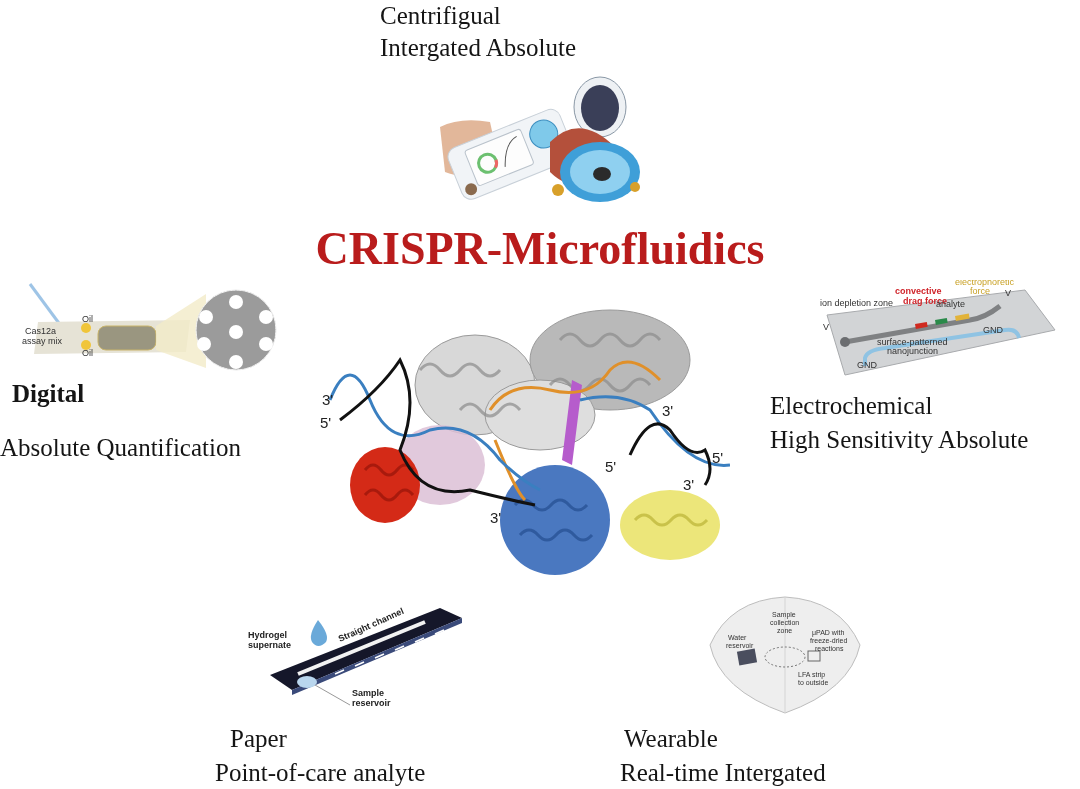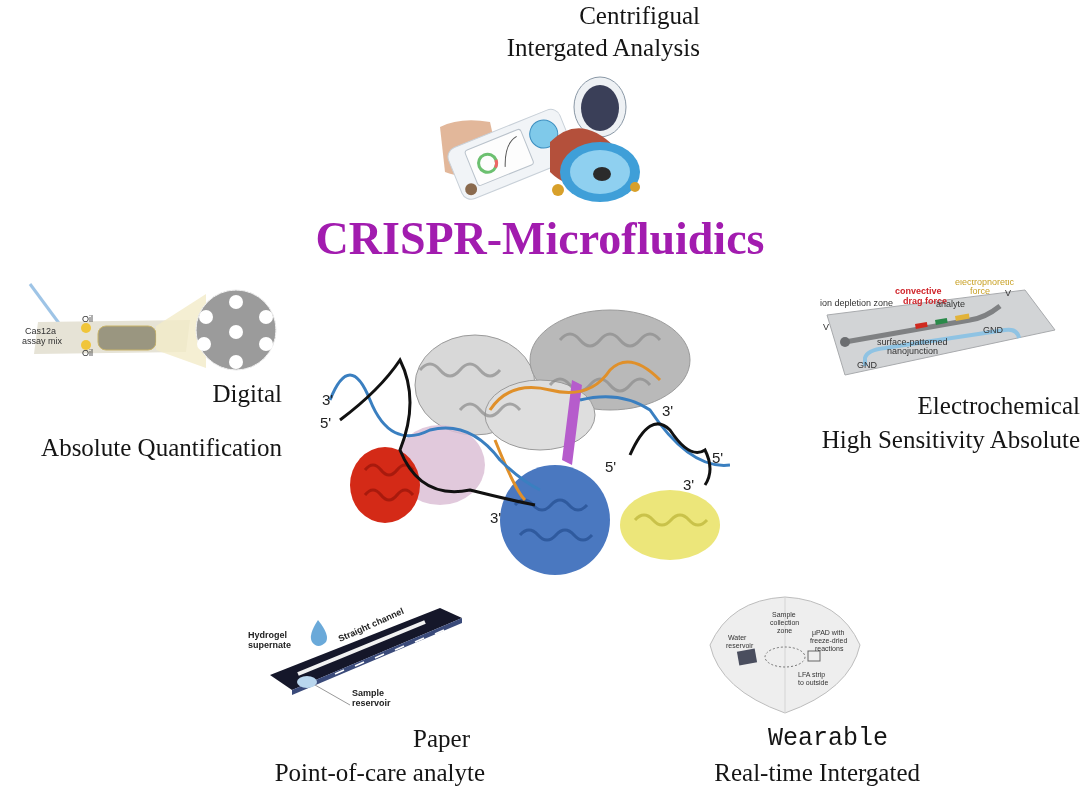--- a/index.html
+++ b/index.html
@@ -1,30 +1,30 @@
 <!DOCTYPE html>
 <html><head>
 <meta charset="utf-8">
 <style>
   html, body { margin:0; padding:0; background:#ffffff; }
   body { width:1080px; height:789px; position:relative; overflow:hidden; font-family:"Liberation Serif", serif; color:#111; }
   .abs { position:absolute; }
-  .cap { position:absolute; text-align:right; font-family:"Liberation Serif", serif; font-size:25px; line-height:32px; color:#151515; white-space:nowrap; }
-  .title { position:absolute; left:0; width:1080px; top:212px; text-align:center; font-family:"Liberation Serif", serif; font-weight:bold; font-size:46px; color:#a21caf; letter-spacing:0px; }
+  .cap { position:absolute; text-align:left; font-family:"Liberation Serif", serif; font-size:25px; line-height:32px; color:#151515; white-space:nowrap; }
+  .title { position:absolute; left:0; width:1080px; top:222px; text-align:center; font-family:"Liberation Serif", serif; font-weight:bold; font-size:46px; color:#b91c1c; letter-spacing:0px; }
   .tiny { font-family:"Liberation Sans", sans-serif; font-size:9px; fill:#333; }
   .tinyb { font-family:"Liberation Sans", sans-serif; font-size:9px; font-weight:bold; fill:#222; }
   .lbl { font-family:"Liberation Sans", sans-serif; font-size:15px; fill:#222; }
 </style>
 </head>
 <body>
 
 <div class="title">CRISPR-Microfluidics</div>
 
 <div class="cap" style="left:380px; top:0px; width:320px;">Centrifigual</div>
-<div class="cap" style="left:380px; top:32px; width:320px;">Intergated Analysis</div>
+<div class="cap" style="left:380px; top:32px; width:320px;">Intergated Absolute</div>
 <svg class="abs" style="left:430px; top:72px;" width="220" height="130">
 
   <path d="M10 55 Q30 45 60 50 L70 95 Q40 110 15 100 Z" fill="#e2b79a"></path>
 
   <g transform="rotate(-22 80 80)">
     <rect x="20" y="55" width="120" height="55" rx="10" fill="#f1f4f7" stroke="#c8d0d8"></rect>
     <rect x="38" y="62" width="60" height="38" rx="3" fill="#fdfdfd" stroke="#b9c2cb"></rect>
     <circle cx="55" cy="82" r="9" fill="none" stroke="#6cc070" stroke-width="3"></circle>
     <circle cx="55" cy="82" r="9" fill="none" stroke="#e66" stroke-width="3" stroke-dasharray="8 50"></circle>
     <path d="M70 92 Q78 70 92 68" stroke="#555" fill="none"></path>
@@ -57,21 +57,21 @@
   <circle cx="236" cy="48" r="40" fill="#9b9b9b" stroke="#e8e8e8"></circle>
   <circle cx="236" cy="48" r="40" fill="none" stroke="#fff" stroke-width="0.6" stroke-dasharray="1 2"></circle>
   <circle cx="236" cy="20" r="7" fill="#fff"></circle>
   <circle cx="206" cy="35" r="7" fill="#fff"></circle>
   <circle cx="266" cy="35" r="7" fill="#fff"></circle>
   <circle cx="236" cy="50" r="7" fill="#fff"></circle>
   <circle cx="204" cy="62" r="7" fill="#fff"></circle>
   <circle cx="266" cy="62" r="7" fill="#fff"></circle>
   <circle cx="236" cy="80" r="7" fill="#fff"></circle>
 </svg>
-<div class="cap" style="left:0px; top:378px; width:282px;">Digital</div>
+<div class="cap" style="left:12px; top:378px; width:282px;font-weight:bold;">Digital</div>
 <div class="cap" style="left:0px; top:432px; width:282px;">Absolute Quantification</div>
 
 <svg class="abs" style="left:805px; top:280px;" width="270" height="100">
   <polygon points="22,35 220,10 250,50 40,95" fill="#d2d4d6" stroke="#a8aaad"></polygon>
   <path d="M40 62 L165 40 Q180 38 195 26" stroke="#7f8183" stroke-width="5" fill="none"></path>
   <rect x="110" y="44" width="12" height="5" fill="#d02a20" transform="rotate(-10 110 44)"></rect>
   <rect x="130" y="40" width="12" height="5" fill="#2a8a4a" transform="rotate(-10 130 40)"></rect>
   <rect x="150" y="36" width="14" height="5" fill="#e2b33a" transform="rotate(-10 150 36)"></rect>
   <path d="M60 86 L60 78 Q62 70 80 68 L200 50 Q212 48 214 58" stroke="#8fc3e3" stroke-width="4" fill="none"></path>
   <circle cx="40" cy="62" r="5" fill="#6b6d70"></circle>
@@ -177,14 +177,14 @@
   <text class="tiny" x="26" y="53" style="font-size:7px">reservoir</text>
   <text class="tiny" x="72" y="22" style="font-size:7px">Sample</text>
   <text class="tiny" x="70" y="30" style="font-size:7px">collection</text>
   <text class="tiny" x="77" y="38" style="font-size:7px">zone</text>
   <text class="tiny" x="112" y="40" style="font-size:7px">μPAD with</text>
   <text class="tiny" x="110" y="48" style="font-size:7px">freeze-dried</text>
   <text class="tiny" x="115" y="56" style="font-size:7px">reactions</text>
   <text class="tiny" x="98" y="82" style="font-size:7px">LFA strip</text>
   <text class="tiny" x="98" y="90" style="font-size:7px">to outside</text>
 </svg>
-<div class="cap" style="left:588px; top:723px; width:300px;font-family:Liberation Mono, monospace;">Wearable</div>
+<div class="cap" style="left:624px; top:723px; width:300px;">Wearable</div>
 <div class="cap" style="left:620px; top:757px; width:300px;">Real-time Intergated</div>
 
 </body></html>

